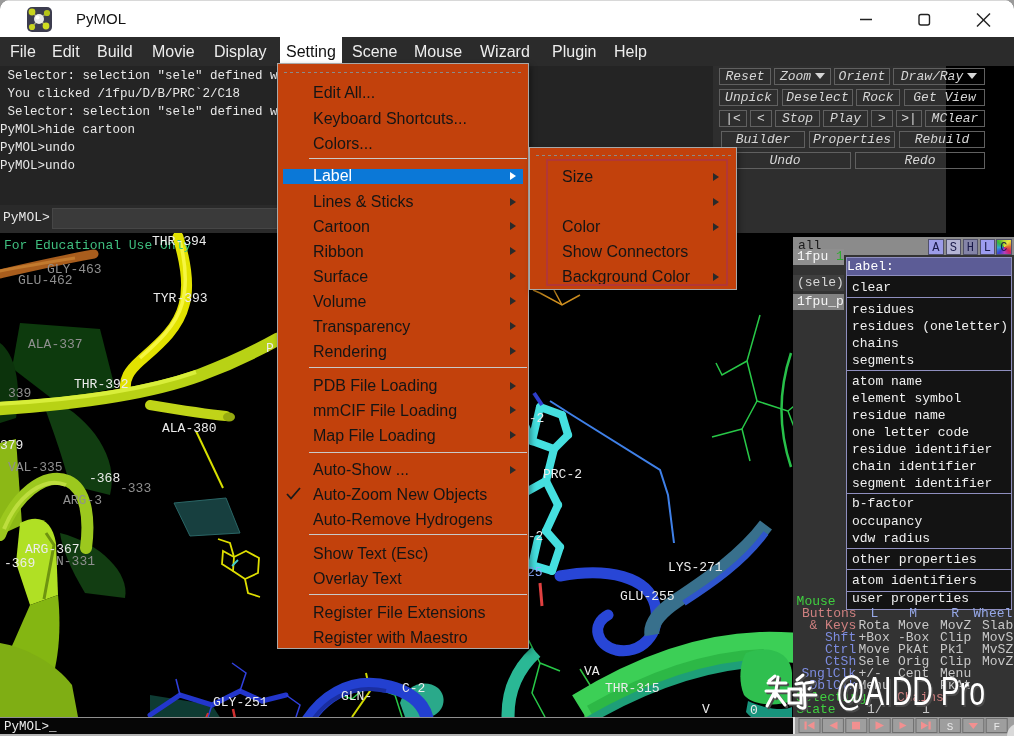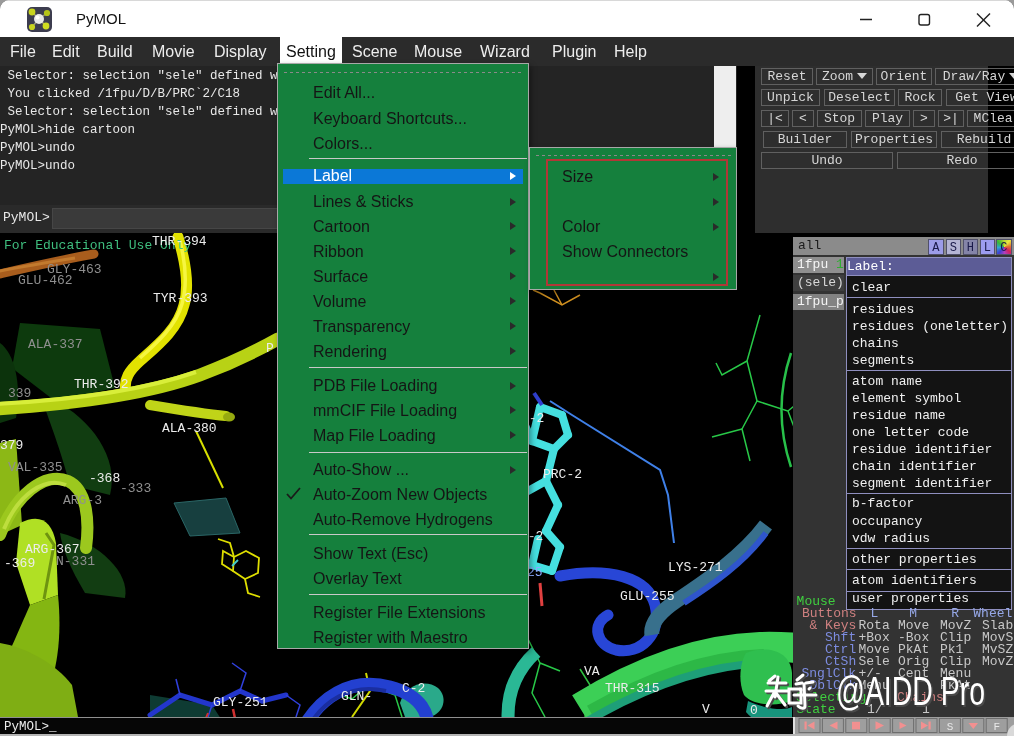--- a/index.html
+++ b/index.html
@@ -13,25 +13,25 @@
   
   .menubar{position:absolute;left:0;top:37px;width:1014px;height:29px;background:#2b2b2b;}
   .mi{position:absolute;top:0;height:29px;line-height:29px;color:#ededed;font-size:16px;}
   
   .console{position:absolute;left:0;top:66px;width:737px;height:139px;background:#242424;overflow:hidden;}
   .cline{position:absolute;left:0;width:800px;color:#e8e8e8;font-size:12.5px;font-family:"Liberation Mono",monospace;white-space:pre;}
   .entryrow{position:absolute;left:0;top:205px;width:737px;height:28px;background:#2a2a2a;}
   .entryfield{position:absolute;left:52px;top:3px;width:680px;height:21px;background:#3a3a3a;border:1px solid #464646;box-sizing:border-box;}
   .sbar{position:absolute;left:714px;top:66px;width:22px;height:139px;background:#eeeeee;}
   
-  .tkpanel{position:absolute;left:755px;top:66px;width:233px;height:167px;background:#2e2e2e;}
+  .tkpanel{position:absolute;left:713px;top:66px;width:233px;height:167px;background:#2e2e2e;font-style:italic;}
   .tkb{position:absolute;height:17px;border:1px solid #606060;box-sizing:border-box;color:#d6d6d6;font-size:13px;line-height:15px;text-align:center;font-family:"Liberation Mono",monospace;white-space:nowrap;}
   .dtri{display:inline-block;width:0;height:0;border-left:5px solid transparent;border-right:5px solid transparent;border-top:6px solid #d6d6d6;vertical-align:1px;margin-left:4px;}
   
-  .menu{position:absolute;background:#15803d;border:1px solid #a8a8a8;box-sizing:border-box;box-shadow:2px 3px 6px rgba(0,0,0,0.4);}
+  .menu{position:absolute;background:#c2410c;border:1px solid #a8a8a8;box-sizing:border-box;box-shadow:2px 3px 6px rgba(0,0,0,0.4);}
   .mitem{position:absolute;left:1px;width:248px;height:24px;line-height:24px;color:#151515;font-size:16px;padding-left:34px;box-sizing:border-box;}
   .msep{position:absolute;left:31px;width:218px;height:1px;background:#c9c9c9;}
   .marr{position:absolute;width:0;height:0;border-top:4.5px solid transparent;border-bottom:4.5px solid transparent;border-left:6px solid #2a2a2a;}
   .tear{position:absolute;height:1px;background:repeating-linear-gradient(90deg,#8a8a8a 0 3px,transparent 3px 6px);}
   .ashlc{position:absolute;top:238.5px;width:15.5px;height:16px;font-family:"Liberation Mono",monospace;font-size:12px;line-height:16px;text-align:center;color:#1a1a4a;border:1px solid #50506a;box-sizing:border-box;}
   .orow{position:absolute;left:793px;width:51px;height:16px;font-family:"Liberation Mono",monospace;font-size:13px;line-height:16px;color:#f5f5f5;padding-left:4px;box-sizing:border-box;}
   .pline{position:absolute;left:846px;width:166px;height:1px;background:#8f8fbf;}
   .pit{position:absolute;left:852px;height:13px;line-height:13px;font-family:"Liberation Mono",monospace;font-size:13px;color:#f0f0f0;white-space:pre;}
   .lg{position:absolute;height:13px;line-height:13px;font-family:"Liberation Mono",monospace;font-size:13px;color:#c8c8c8;white-space:pre;}
   .pb{fill:#9e9e9e;stroke:#6e6e6e;stroke-width:1;}
@@ -261,21 +261,21 @@
     </g>
   </svg>
 
   <div class="abs" style="left:793px;top:237px;width:221px;height:480px;background:#333333"></div>
   <div class="abs mono" style="left:793px;top:237px;width:221px;height:18px;background:#8b8b8b;color:#1c1c1c;font-size:13px;line-height:18px"><span style="padding-left:5px">all</span></div>
   <div class="ashlc" style="left:928px;background:#9c9ce8">A</div>
   <div class="ashlc" style="left:945.5px;background:#b4b4d4">S</div>
   <div class="ashlc" style="left:962.5px;background:#8484a8">H</div>
   <div class="ashlc" style="left:979.5px;background:#9c9cf0">L</div>
   <div class="ashlc" style="left:996px;background:conic-gradient(from 40deg,#e8e840,#e07030,#d02060,#b040c0,#4040d0,#30a8d0,#38b838,#a8d030,#e8e840)">C</div>
-  <div class="orow" style="top:257px;background:#8f8f8f">1fpu<span style="position:absolute;left:43px;color:#2fae2f">1</span></div>
+  <div class="orow" style="top:249px;background:#8f8f8f">1fpu<span style="position:absolute;left:43px;color:#2fae2f">1</span></div>
   <div class="orow" style="top:275px;background:#3f3f3f;color:#d8d8d8">(sele)</div>
   <div class="orow" style="top:293.5px;background:#828282">1fpu_p</div>
 
   <div class="abs" style="left:846px;top:257px;width:166px;height:353px;background:#131313;border:1px solid #8f8fbf;box-sizing:border-box"></div>
   <div class="abs mono" style="left:846px;top:257px;width:166px;height:19px;background:#5c5c96;border:1px solid #8f8fbf;box-sizing:border-box;color:#fff;font-size:13px;line-height:18px"><span style="">Label:</span></div>
   <div class="pline" style="top:296.5px"></div>
   <div class="pline" style="top:369.5px"></div>
   <div class="pline" style="top:492.5px"></div>
   <div class="pline" style="top:547.5px"></div>
   <div class="pline" style="top:568.5px"></div>
@@ -415,20 +415,21 @@
     <div class="marr" style="left:232px;top:317.5px"></div>
     <div class="marr" style="left:232px;top:342.4px"></div>
     <div class="marr" style="left:232px;top:367.2px"></div>
     <div class="marr" style="left:232px;top:401.6px"></div>
   </div>
   <div class="menu" style="left:529px;top:147px;width:208px;height:143px">
     <div class="tear" style="left:6px;top:7px;width:196px"></div>
     <div class="mitem" style="top:17px;width:206px;padding-left:31px">Size</div>
     <div class="mitem" style="top:67px;width:206px;padding-left:31px">Color</div>
     <div class="mitem" style="top:92px;width:206px;padding-left:31px">Show Connectors</div>
+    <div class="mitem" style="top:117px;width:206px;padding-left:31px">Background Color</div>
     <div class="marr" style="left:183px;top:24.5px"></div>
     <div class="marr" style="left:183px;top:49.5px"></div>
     <div class="marr" style="left:183px;top:74.5px"></div>
     <div class="marr" style="left:183px;top:124.5px"></div>
     <div class="abs" style="left:16px;top:11px;width:182px;height:127px;border:2px solid #b23737;box-sizing:border-box"></div>
   </div>
 
   <svg class="abs" style="left:750px;top:660px" width="264" height="60" viewBox="0 0 264 60">
     <g stroke="#4a4a4a" stroke-width="3.2" fill="none" stroke-linecap="round" transform="translate(1.6,1.6)">
       <path d="M25,16 L19,21 M18,23 L36,23 M16,31 L38,31 M28,17 L25,37 M25,31 L17,46 M26,33 L35,45 M39,29 L51,29 L51,43 L39,43 Z"></path>

